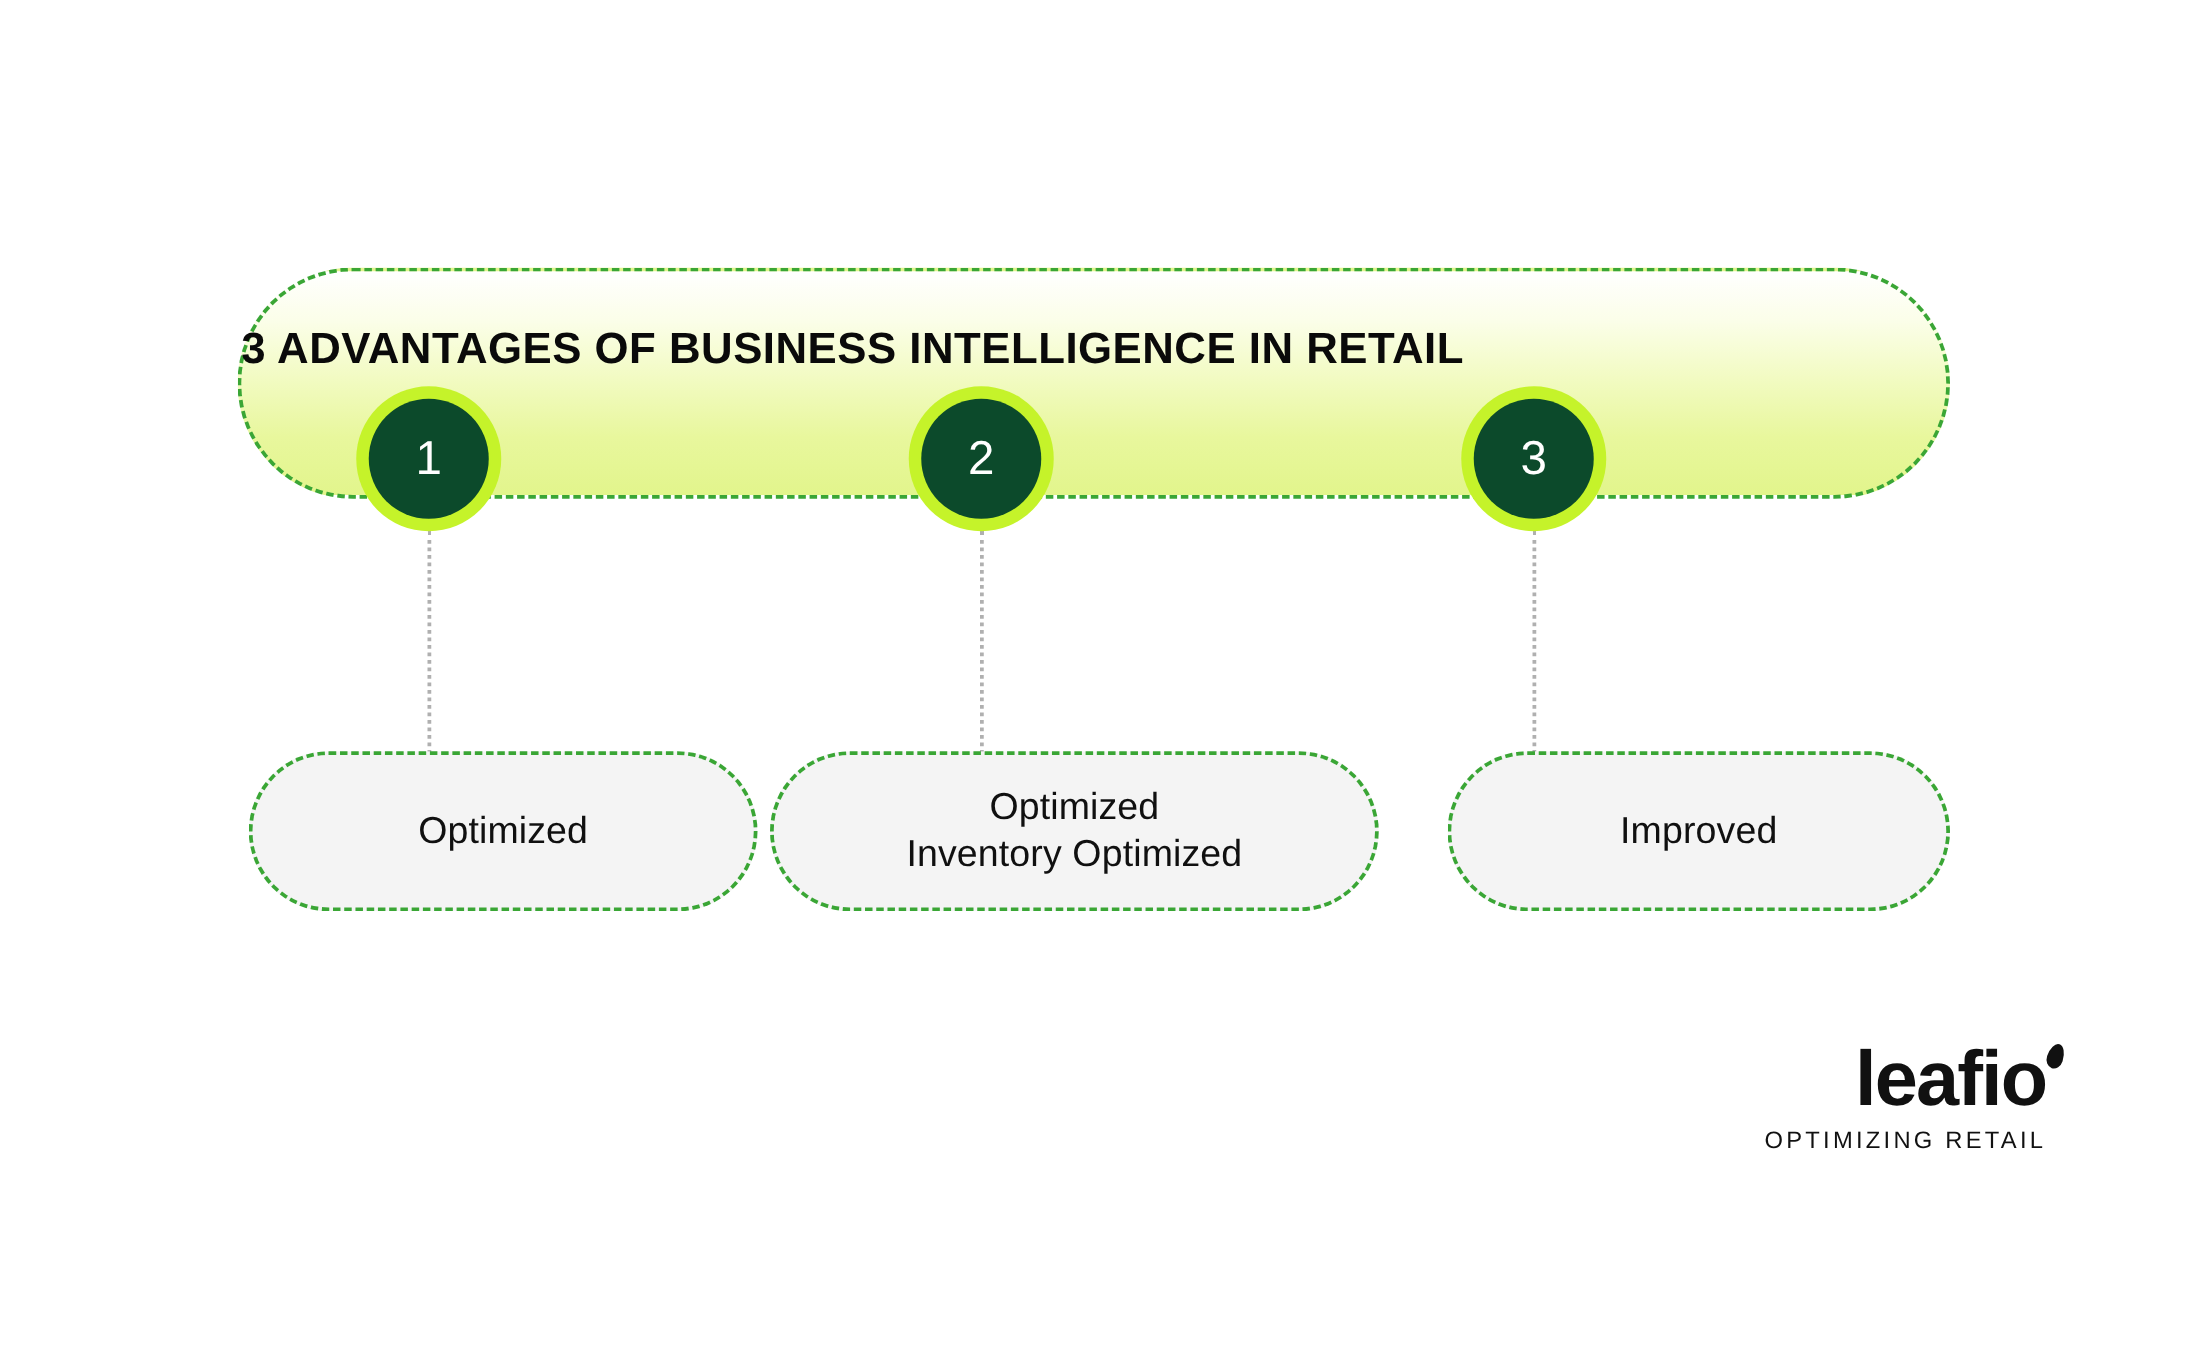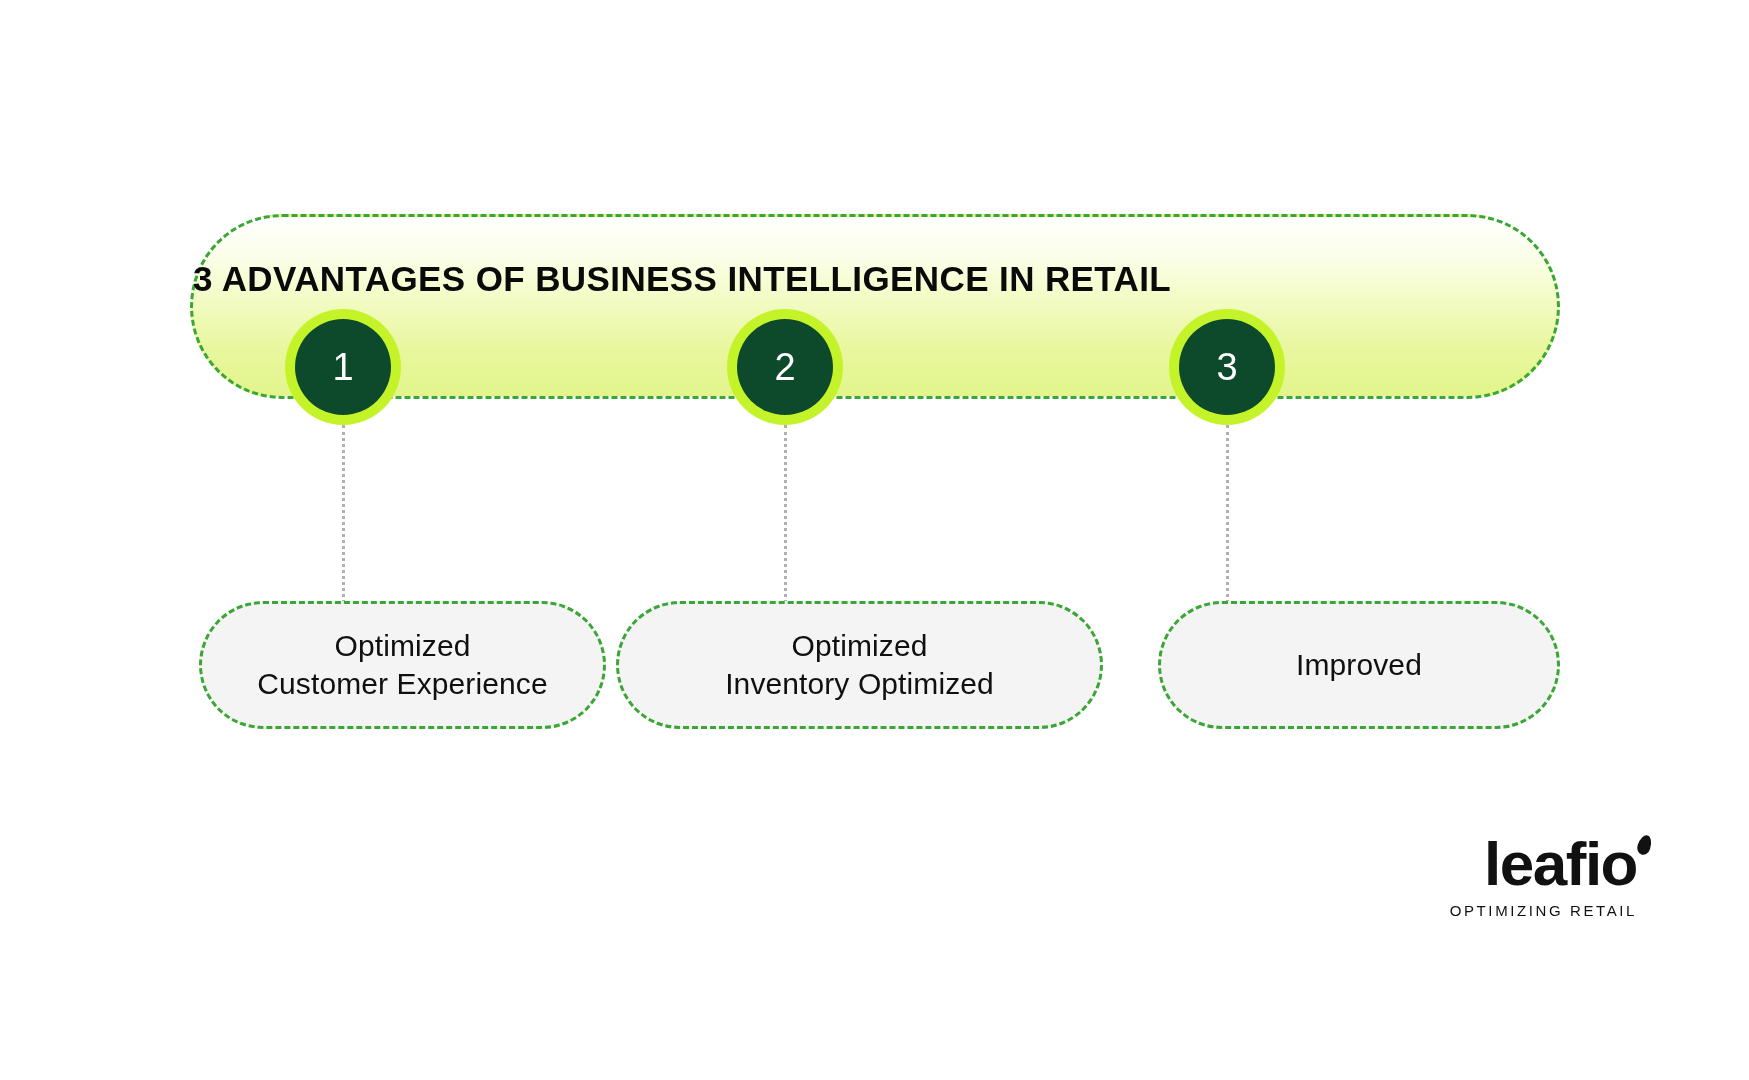--- a/index.html
+++ b/index.html
@@ -132,21 +132,21 @@
     right: -14px;
     top: 2px;
     width: 13px;
     height: 20px;
     background: #111111;
     border-radius: 50% 50% 50% 50% / 60% 60% 40% 40%;
     transform: rotate(18deg);
   }
   .logo-tagline {
     margin-top: 7px;
-    font-size: 15px;
+    font-size: 19px;
     letter-spacing: 2.6px;
     color: #111111;
     font-weight: normal;
     font-family: "Liberation Sans", sans-serif;
   }
 </style>
 </head>
 <body>
 
 <div id="infographic">
@@ -172,21 +172,20 @@
   </div>
 
   <div class="circle" style="left:1169px; top:309px;">
     <div class="circle-inner">
       <span class="circle-number">3</span>
     </div>
   </div>
 
   <div class="card" style="left:199px; top:601px; width:407px;">
     <span class="card-line">Optimized</span>
-    <span class="card-line">Customer Experience</span>
   </div>
 
   <div class="card" style="left:616px; top:601px; width:487px;">
     <span class="card-line">Optimized</span>
     <span class="card-line">Inventory Optimized</span>
   </div>
 
   <div class="card" style="left:1158px; top:601px; width:402px;text-align:right;">
     <span class="card-line">Improved</span>
   </div>

